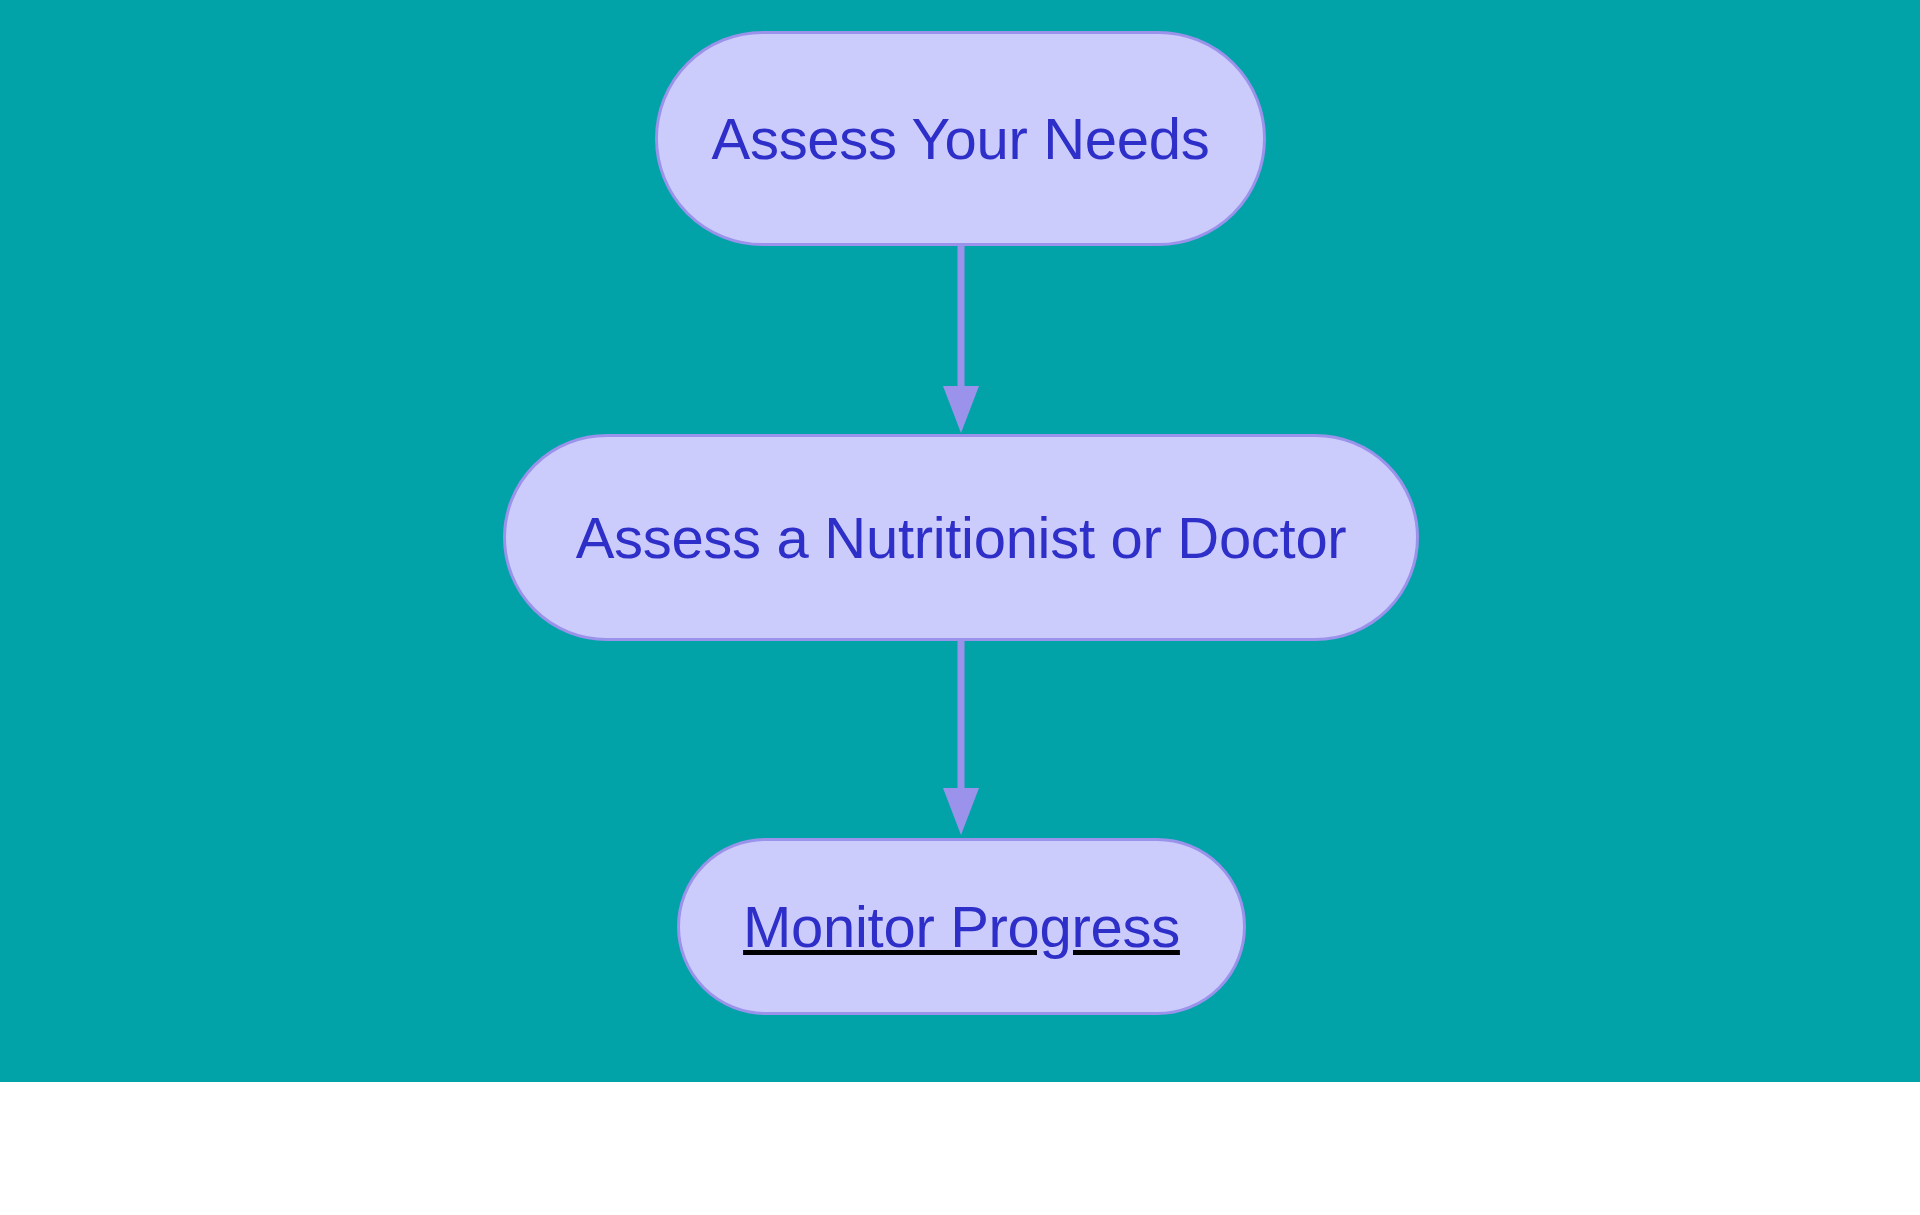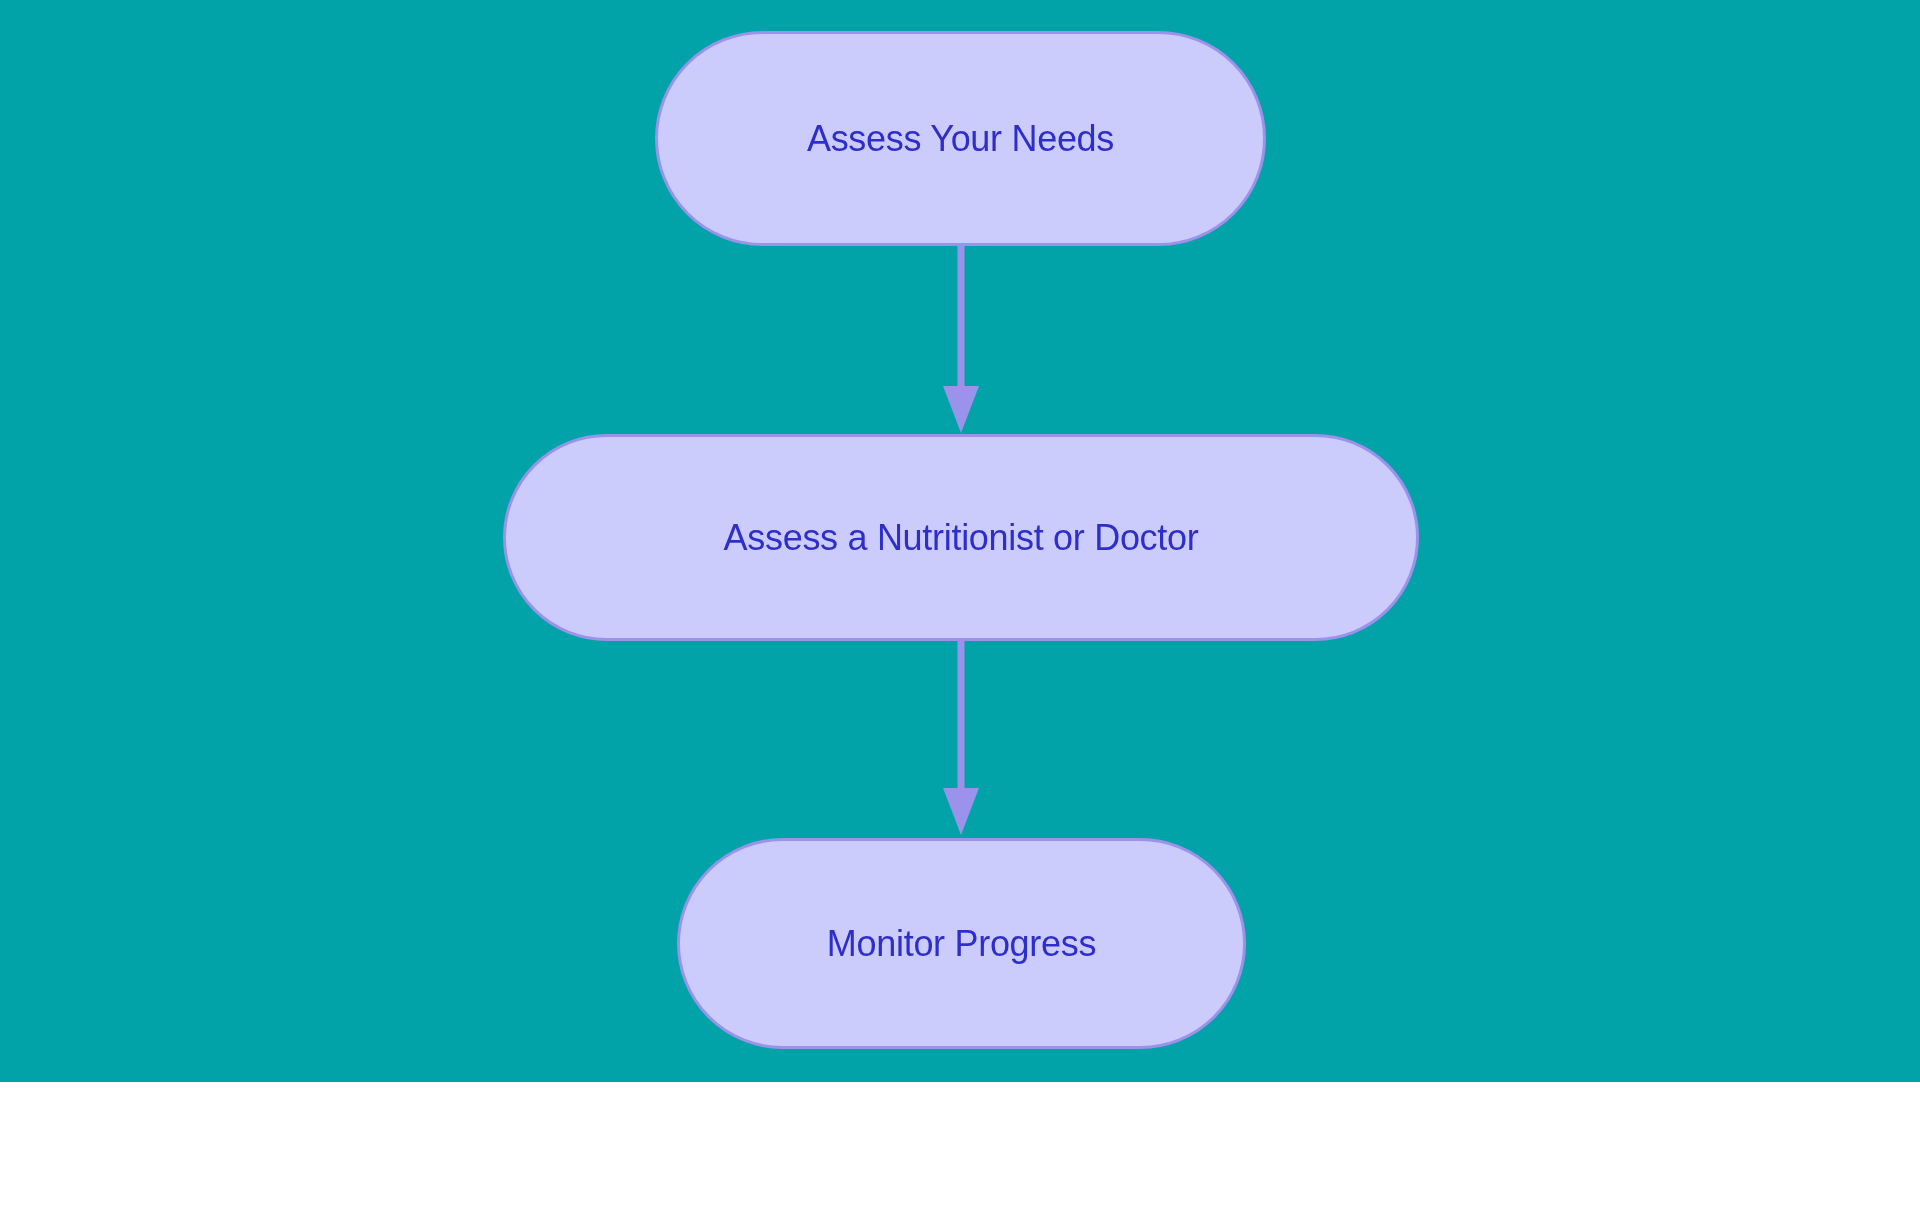--- a/index.html
+++ b/index.html
@@ -38,21 +38,21 @@
     justify-content: center;
     background: #CCCCFC;
     border: 3px solid #9A92EB;
     border-radius: 999px;
     text-align: center;
   }
 
   .node-label {
     color: #2E2EC9;
     font-family: "Liberation Sans", sans-serif;
-    font-size: 36px;
+    font-size: 58px;
     font-weight: 400;
     line-height: 1.1;
     letter-spacing: -0.3px;
     white-space: nowrap;
   }
 
   #node-assess-your-needs {
     left: 655px;
     top: 31px;
     width: 611px;
@@ -63,21 +63,22 @@
     left: 503px;
     top: 434px;
     width: 916px;
     height: 207px;
   }
 
   #node-monitor-progress {
     left: 677px;
     top: 838px;
     width: 569px;
-    height: 211px;
+    height: 177px;
+    text-decoration: underline;
   }
 
   .edge {
     position: absolute;
     left: 0;
     top: 0;
     width: 1920px;
     height: 1082px;
     overflow: visible;
     pointer-events: none;

